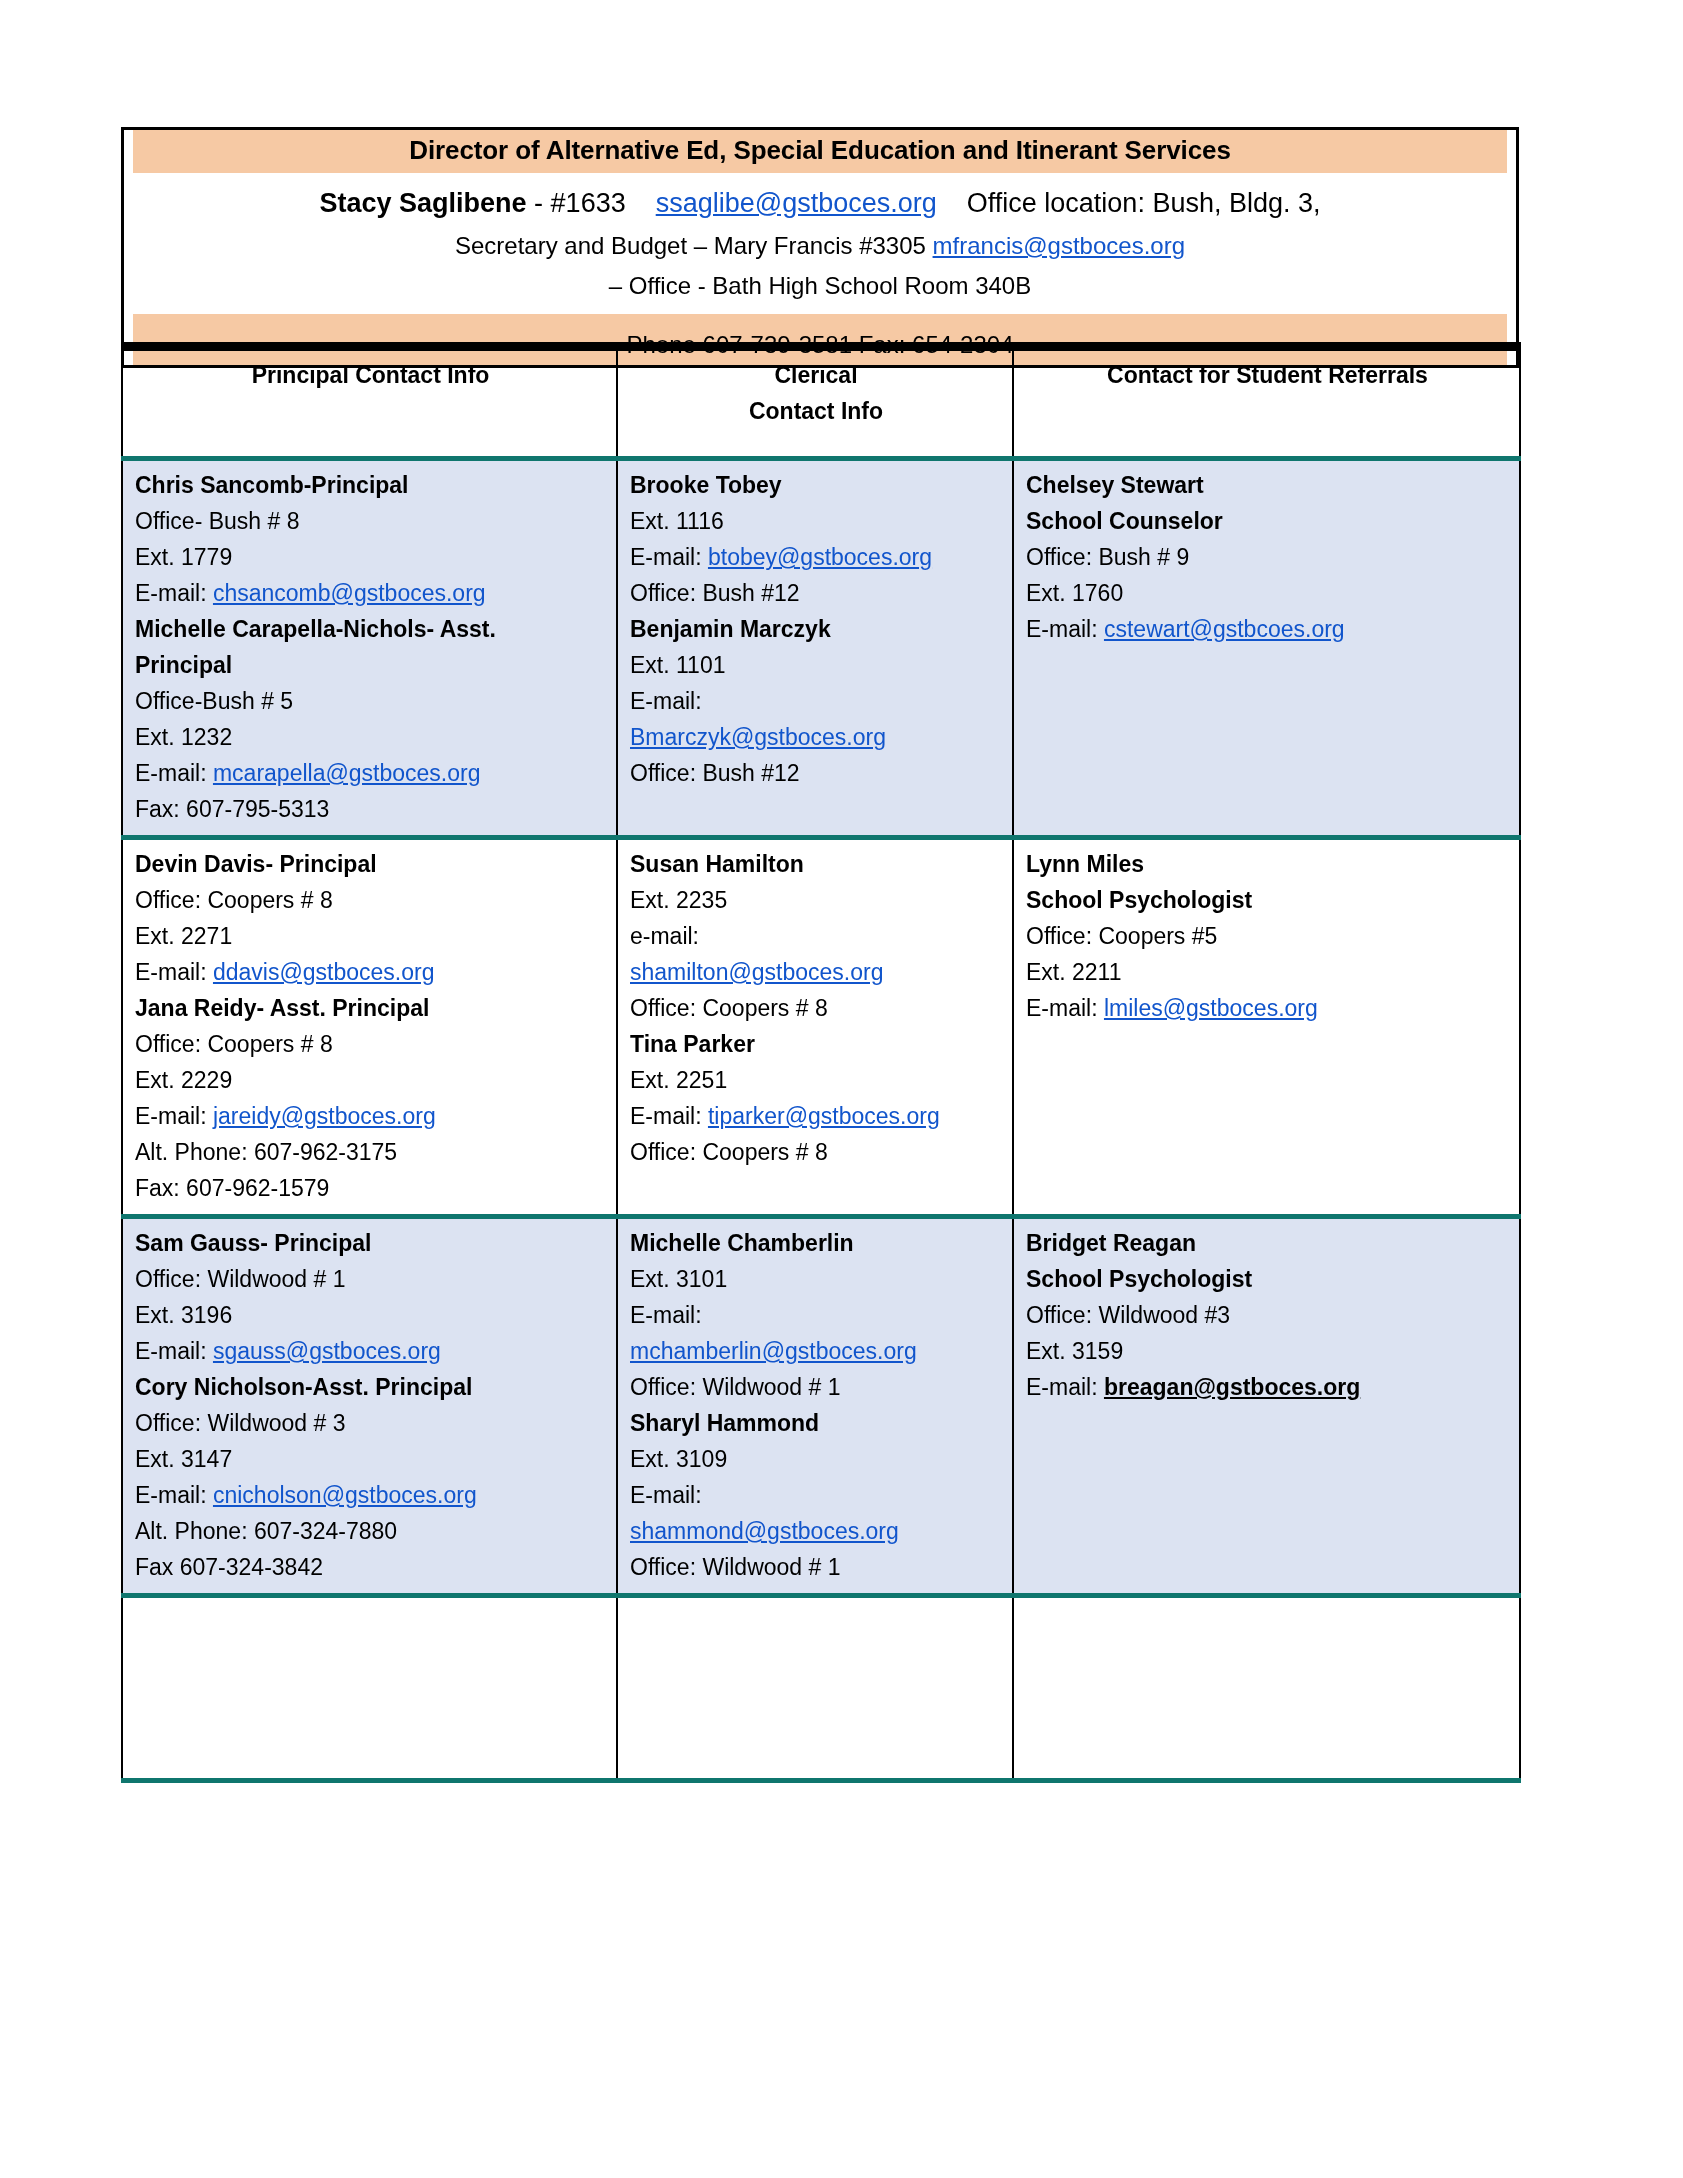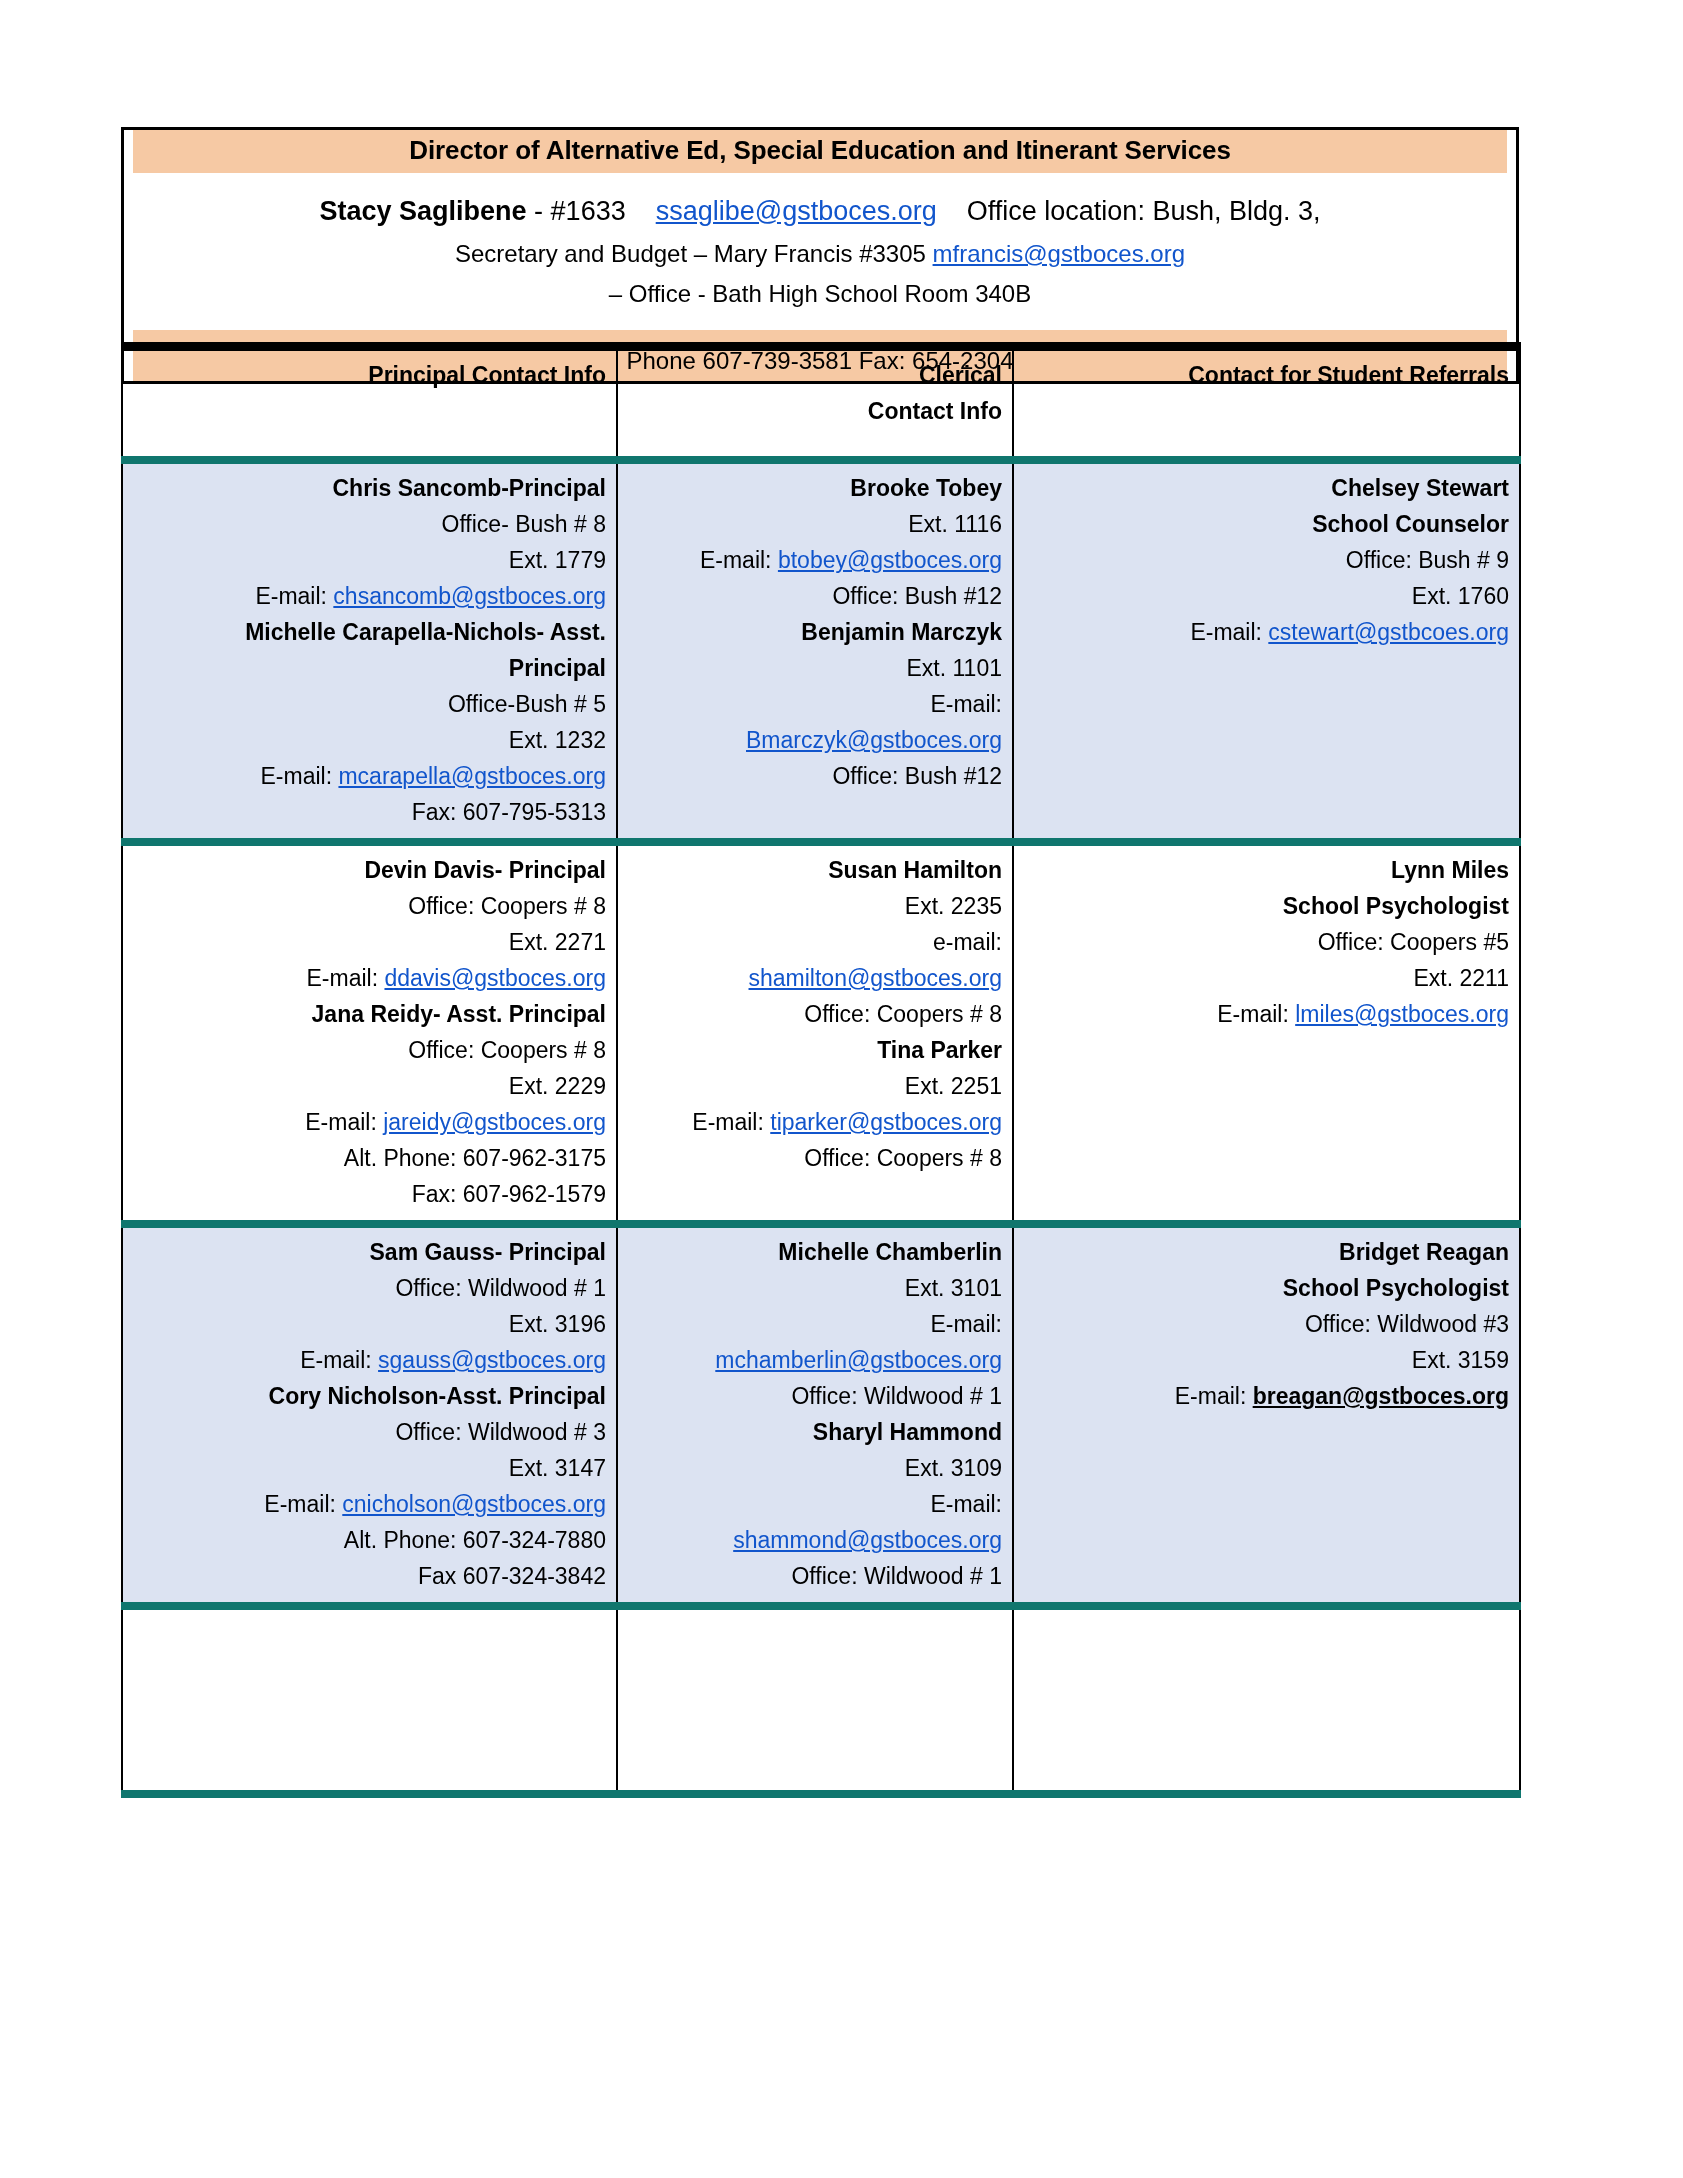--- a/index.html
+++ b/index.html
@@ -50,21 +50,21 @@
 
   .band.phone {
     font-size: 24px;
     padding-top: 17px;
     padding-bottom: 6px;
   }
 
   .header-white {
     background: #ffffff;
     text-align: center;
-    padding: 12px 12px;
+    padding: 4px 12px;
   }
 
   .hline {
     font-size: 25px;
     line-height: 40px;
     white-space: nowrap;
   }
   .hline.l1 { font-size: 27px; line-height: 46px; padding-top: 3px; }
   .hline.l2 { font-size: 24px; line-height: 40px; }
   .hline.l3 { font-size: 24px; line-height: 40px; padding-bottom: 4px; }
@@ -95,21 +95,21 @@
     border-right: 2px solid #000;
     padding: 6px 10px 8px 12px;
     font-size: 23px;
     line-height: 36px;
   }
   .col1 { width: 495px; }
   .col2 { width: 396px; }
   .col3 { width: 507px; }
 
   tr.heavy-top > td { border-top: 9px solid #000; }
-  tr.heavy-bot > td { border-bottom: 8px solid #0f766e; text-align: right; }
+  tr.heavy-bot > td { border-bottom: 5px solid #0f766e; }
 
   .hdr-cell {
     text-align: center;
     font-weight: bold;
     font-size: 24px;
     line-height: 40px;
     height: 91px;
     padding-top: 8px;
   }
 

